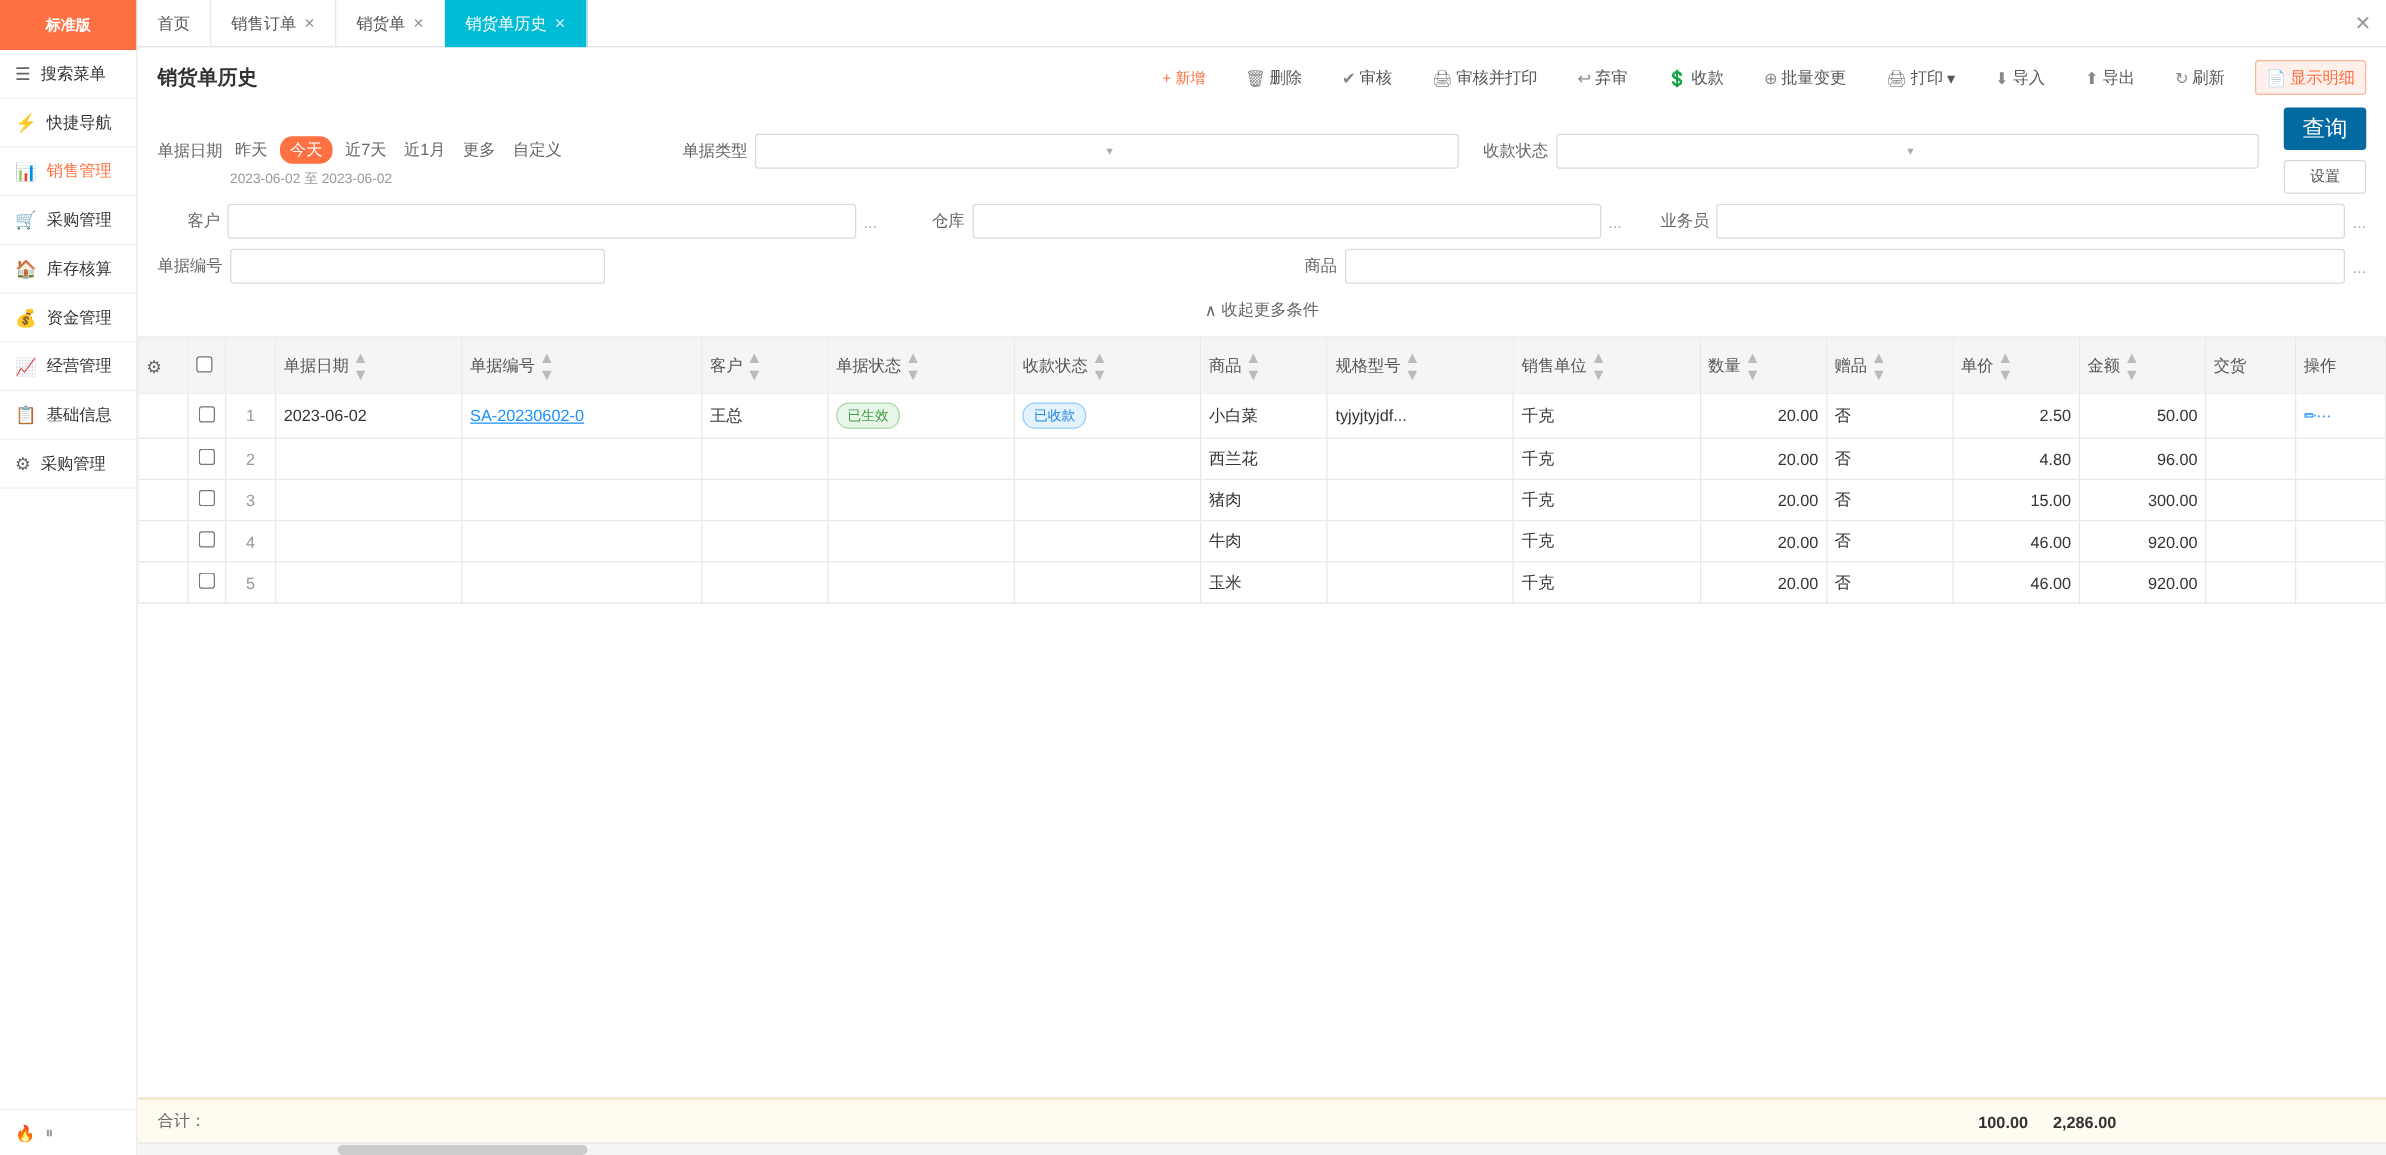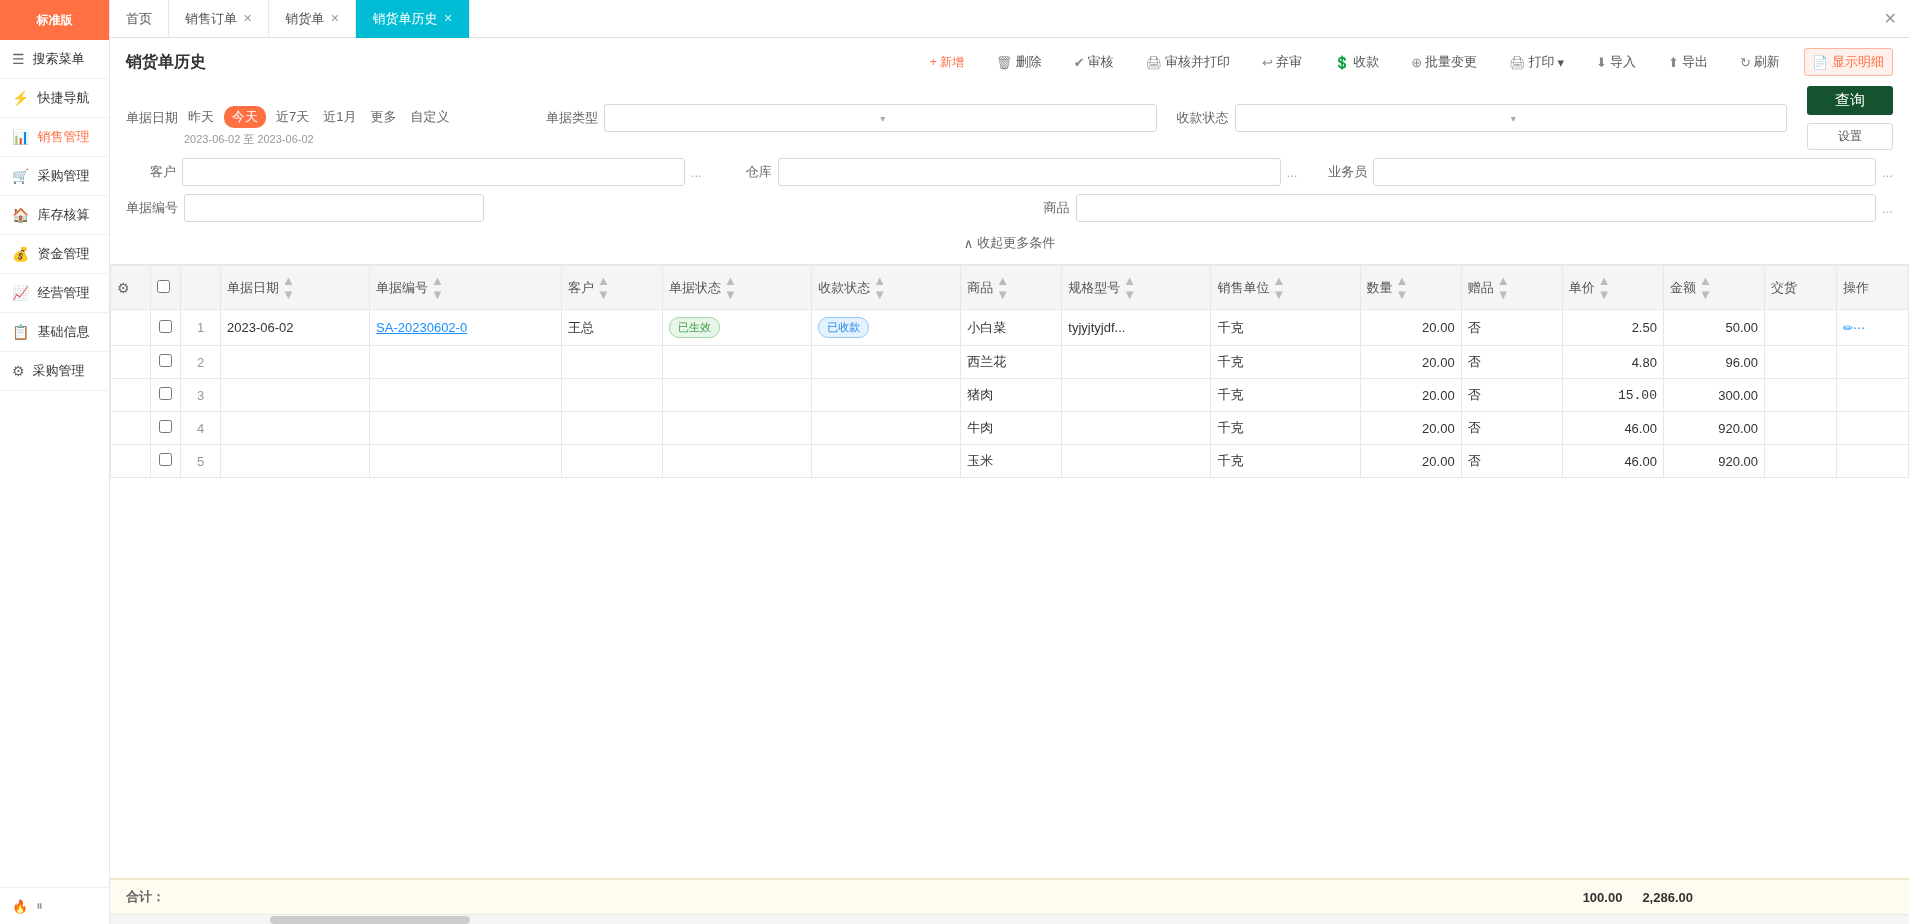--- a/index.html
+++ b/index.html
@@ -282,21 +282,21 @@
 
     
     .table-footer {
       background: #fffbf0;
       border-top: 2px solid #f0e8c8;
       padding: 8px 16px;
       display: flex;
       align-items: center;
       flex-shrink: 0;
     }
-    .footer-label { color: #666; font-weight: bold; min-width: 60px; }
+    .footer-label { color: #666; font-weight: normal; min-width: 60px; }
     .footer-values {
       display: flex;
       gap: 20px;
       flex: 1;
       justify-content: flex-end;
       padding-right: 200px;
     }
     .footer-value { font-weight: bold; color: #333; }
 
     
@@ -349,27 +349,27 @@
     }
     .scrollbar-thumb {
       height: 8px;
       width: 200px;
       background: #ccc;
       border-radius: 4px;
       margin: 1px 0 0 160px;
     }
 
     .query-btn {
-      background: #14532d;
+      background: #0369a1;
       color: #fff;
       border: none;
       border-radius: 3px;
-      padding: 5px 28px;
-      cursor: pointer;
-      font-size: 15px;
+      padding: 5px 15px;
+      cursor: pointer;
+      font-size: 18px;
     }
     .setup-btn {
       border: 1px solid #d9d9d9;
       background: #fff;
       border-radius: 3px;
       padding: 4px 12px;
       cursor: pointer;
       font-size: 12px;
       color: #555;
       margin-top: 4px;
@@ -721,21 +721,21 @@
               <td></td>
               <td></td>
               <td></td>
               <td></td>
               <td></td>
               <td>猪肉</td>
               <td></td>
               <td>千克</td>
               <td style="text-align:right;">20.00</td>
               <td>否</td>
-              <td style="text-align:right;font-family:Liberation Mono, monospace;">15.00</td>
+              <td style="text-align:right;">15.00</td>
               <td style="text-align:right;">300.00</td>
               <td></td>
               <td></td>
             </tr>
             <tr>
               <td class="row-num"></td>
               <td class="checkbox-col"><input type="checkbox" style=""></td>
               <td class="row-num">4</td>
               <td></td>
               <td></td>

